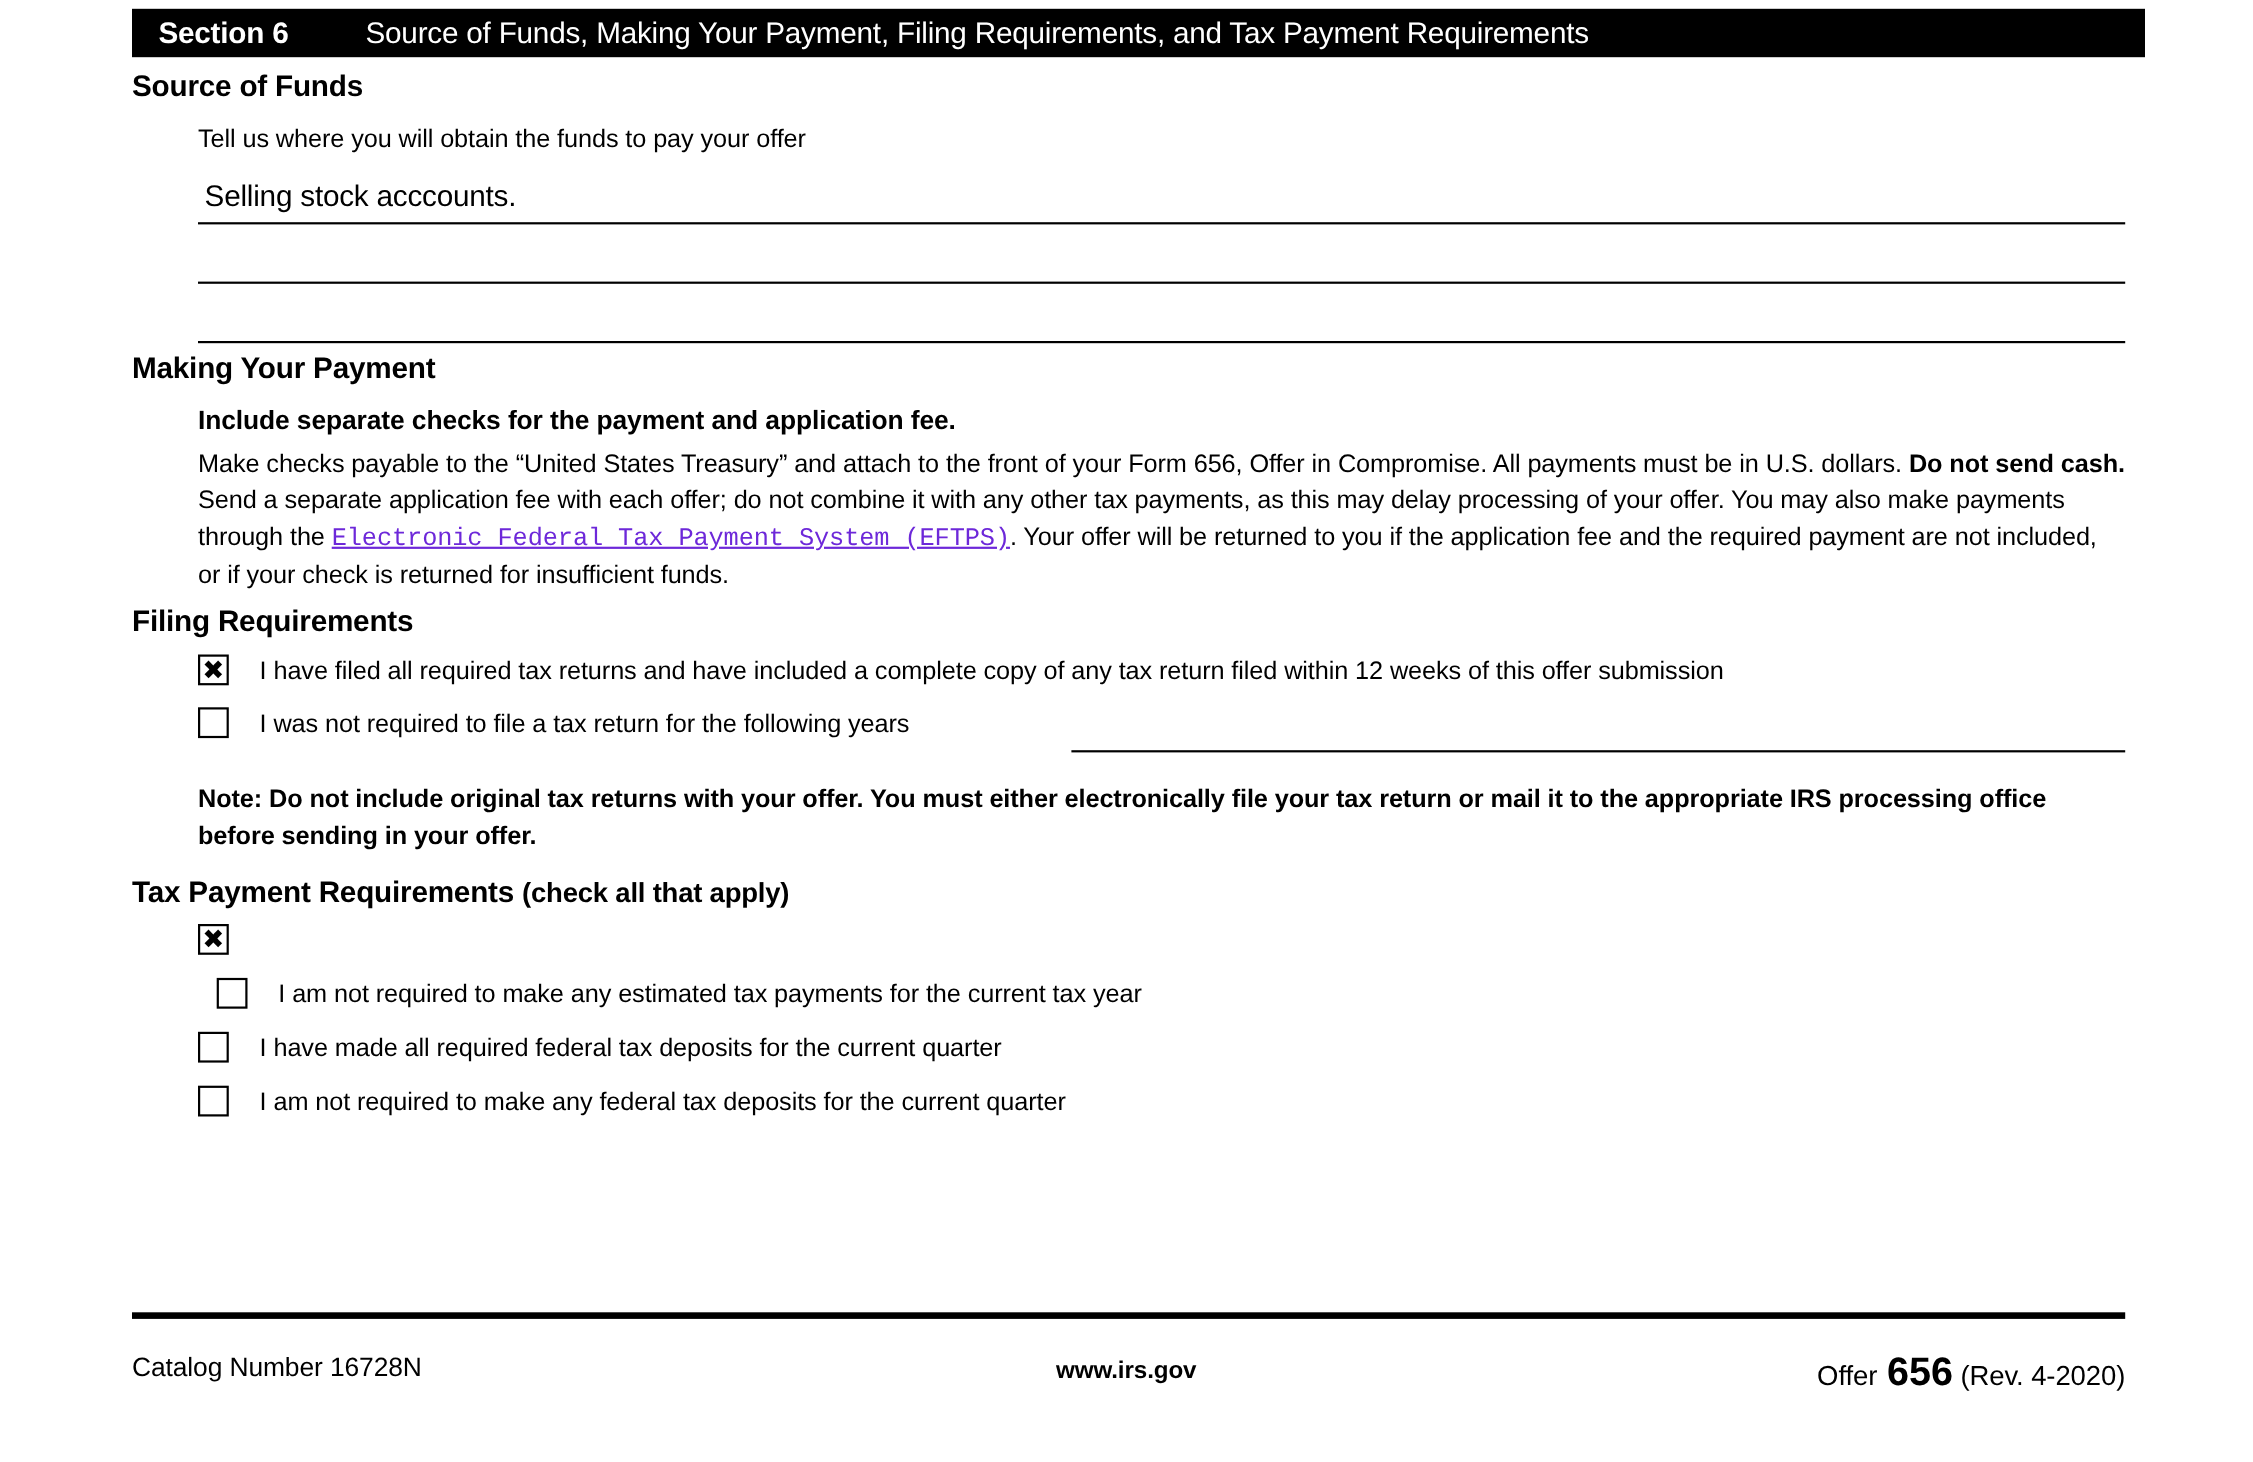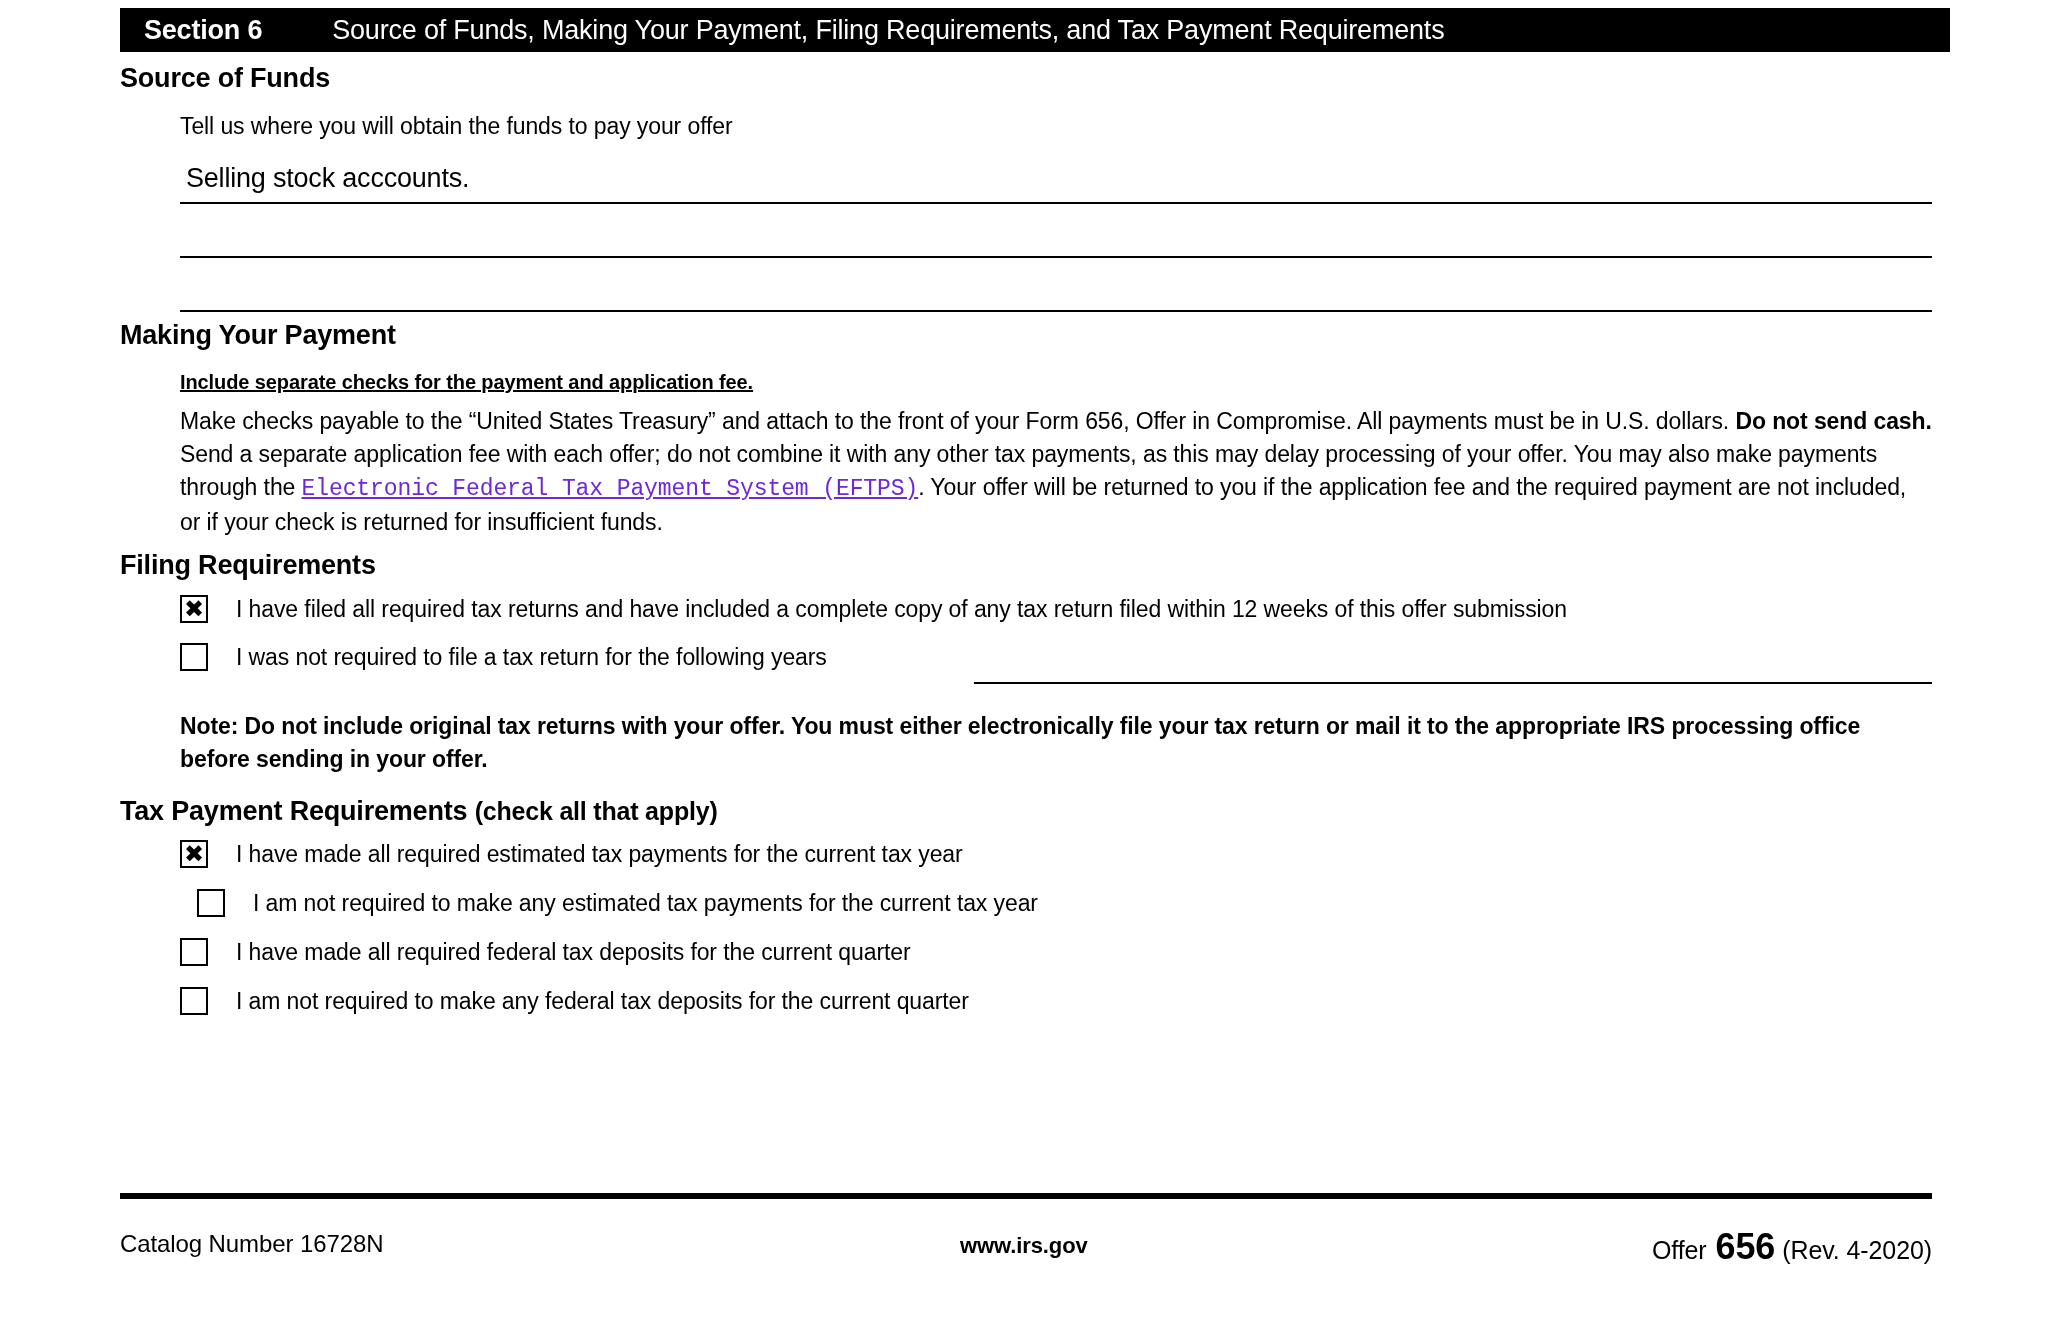--- a/index.html
+++ b/index.html
@@ -187,21 +187,21 @@
   <div class="rule" style="left:180px; top:202px; width:1752px;"></div>
 
   <div class="answer-text" style="left:186px; top:218px;"></div>
   <div class="rule" style="left:180px; top:256px; width:1752px;"></div>
 
   <div class="answer-text" style="left:186px; top:272px;"></div>
   <div class="rule" style="left:180px; top:310px; width:1752px;"></div>
 
   <div class="block-heading" style="left:120px; top:320px;">Making Your Payment</div>
 
-  <div class="body-text" style="left:180px; top:366px; font-weight:bold; font-size:20px;text-decoration:underline;">Include separate checks for the payment and application fee.</div>
+  <div class="body-text" style="left:180px; top:366px; font-weight:bold; font-size:24px;">Include separate checks for the payment and application fee.</div>
 
   <div class="body-text" style="left:180px; top:405px; width:1752px;">
     <span>Make checks payable to the “United States Treasury” and attach to the front of your Form 656, Offer in Compromise. All payments must be in U.S. dollars. </span><span class="bold-inline">Do not send cash.</span><span> Send a separate application fee with each offer; do not combine it with any other tax payments, as this may delay processing of your offer. You may also make payments through the </span><span class="eftps-link">Electronic Federal Tax Payment System (EFTPS)</span><span>. Your offer will be returned to you if the application fee and the required payment are not included, or if your check is returned for insufficient funds.</span>
   </div>
 
   <div class="block-heading" style="left:120px; top:550px;">Filing Requirements</div>
 
   <div class="cb-row" style="left:180px; top:595px;">
     <span class="checkbox">
       <span class="mark">✖</span>
@@ -223,21 +223,20 @@
 
   <div class="block-heading" style="left:120px; top:796px;">
     <span>Tax Payment Requirements</span>
     <span class="sub-italic">(check all that apply)</span>
   </div>
 
   <div class="cb-row" style="left:180px; top:840px;">
     <span class="checkbox">
       <span class="mark">✖</span>
     </span>
-    <span class="cb-label">I have made all required estimated tax payments for the current tax year</span>
   </div>
 
   <div class="cb-row" style="left:197px; top:889px;">
     <span class="checkbox">
       <span class="mark"></span>
     </span>
     <span class="cb-label">I am not required to make any estimated tax payments for the current tax year</span>
   </div>
 
   <div class="cb-row" style="left:180px; top:987px;">

